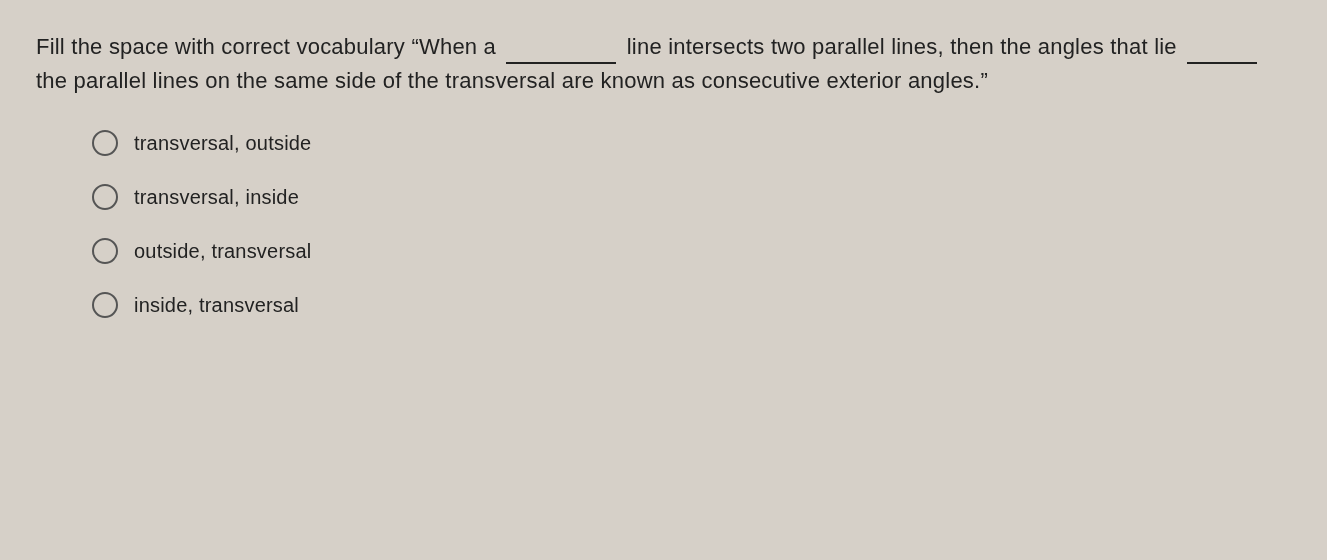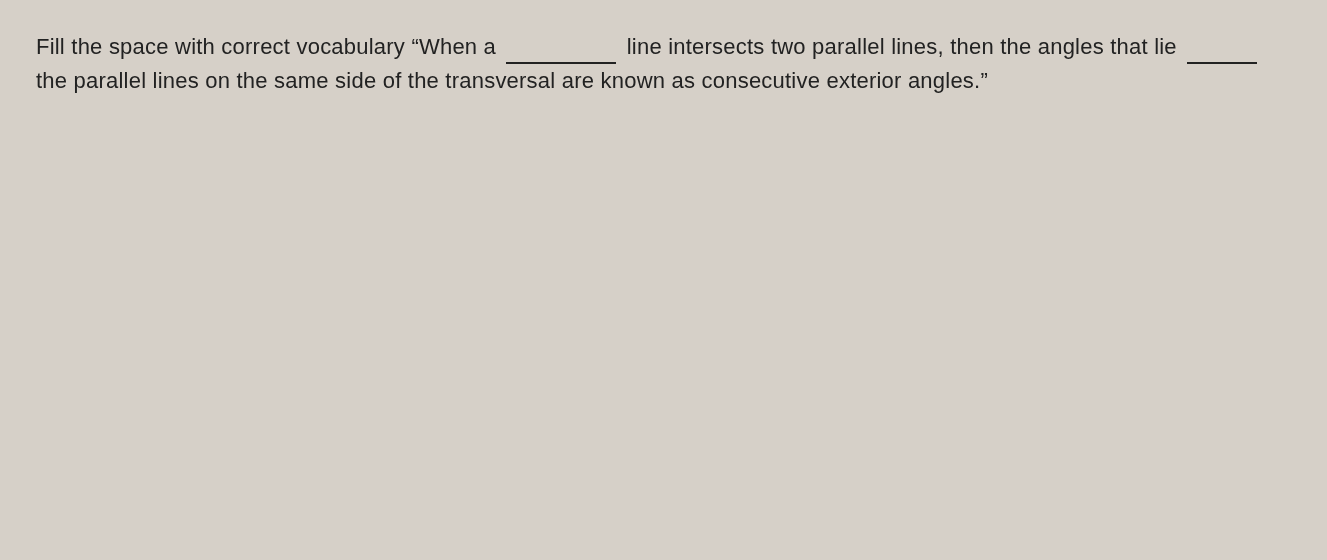--- a/index.html
+++ b/index.html
@@ -85,13 +85,36 @@
 <body>
 
 <div class="main-container">
 
   <div class="question-text">
     Fill the space with correct vocabulary “When a <span class="blank">&nbsp;</span> line intersects two parallel lines, then the
     angles that lie <span class="blank-short">&nbsp;</span> the parallel lines on the same side of the transversal are known as
     consecutive exterior angles.”
   </div>
 
+  <div class="options-container">
+
+    <div class="option-item">
+      <div class="radio-circle"></div>
+      <span class="option-label">transversal, outside</span>
+    </div>
+
+    <div class="option-item">
+      <div class="radio-circle"></div>
+      <span class="option-label">transversal, inside</span>
+    </div>
+
+    <div class="option-item">
+      <div class="radio-circle"></div>
+      <span class="option-label">outside, transversal</span>
+    </div>
+
+    <div class="option-item">
+      <div class="radio-circle"></div>
+      <span class="option-label">inside, transversal</span>
+    </div>
+
+  </div>
 </div>
 
 </body></html>

